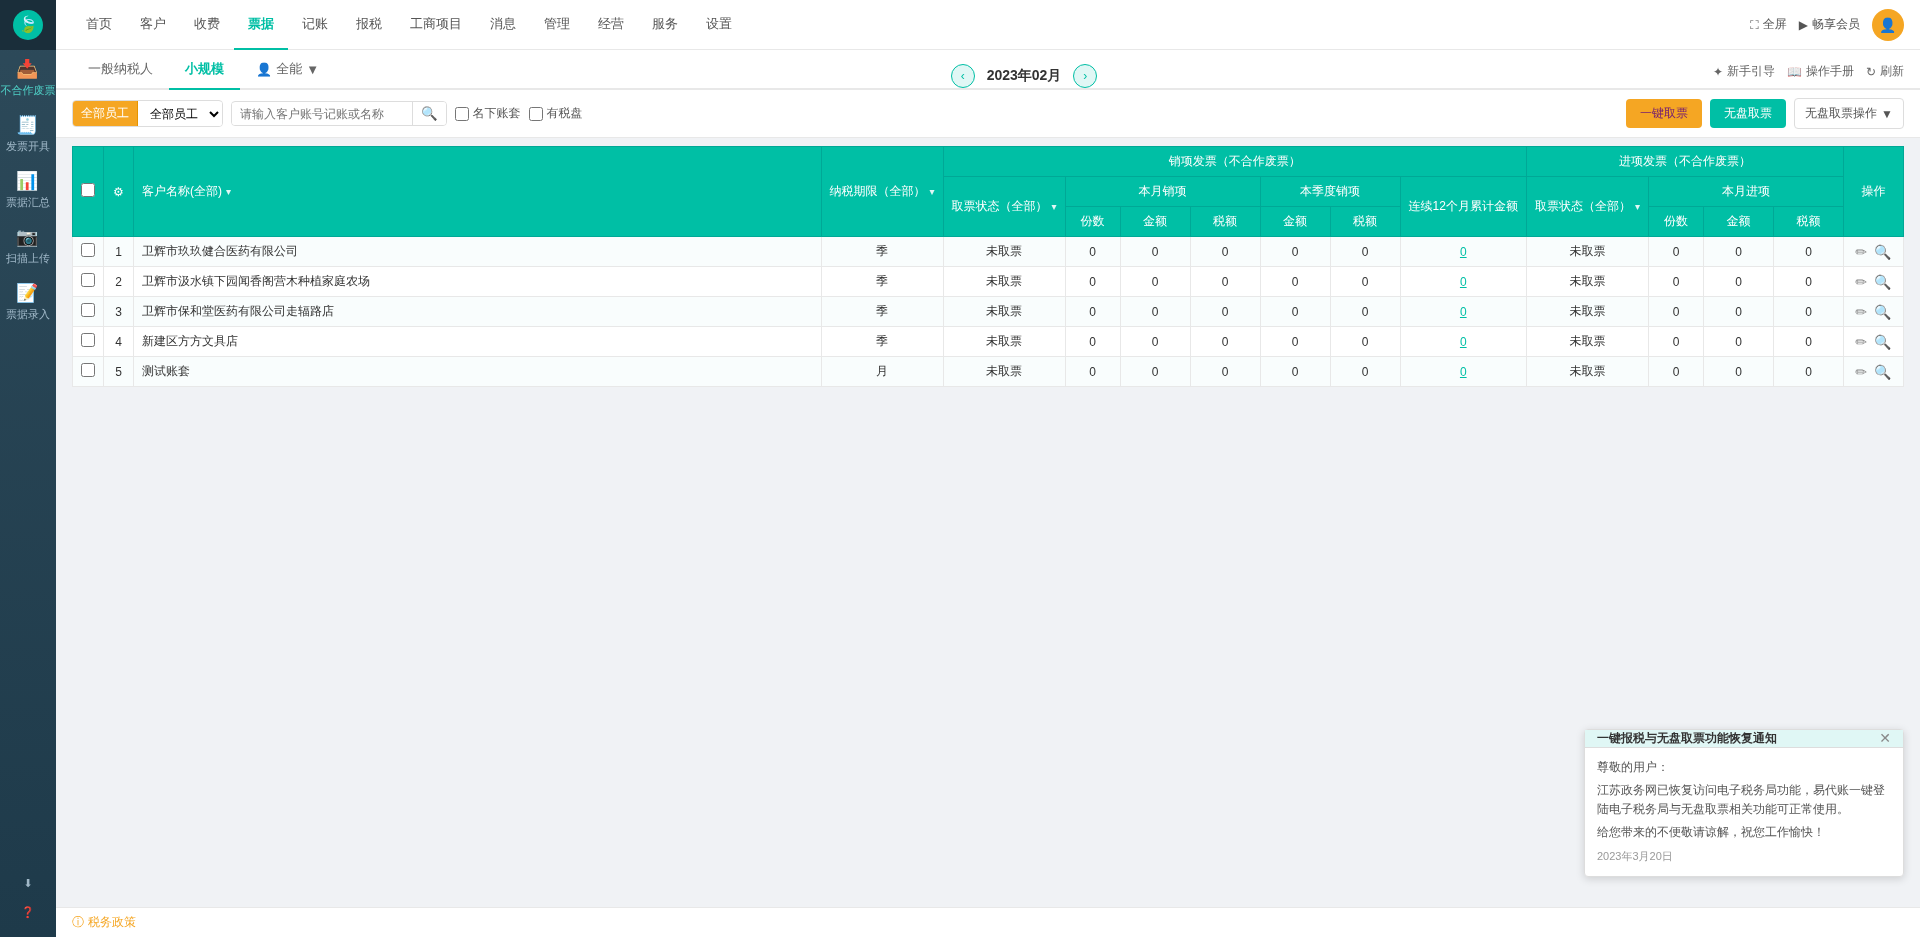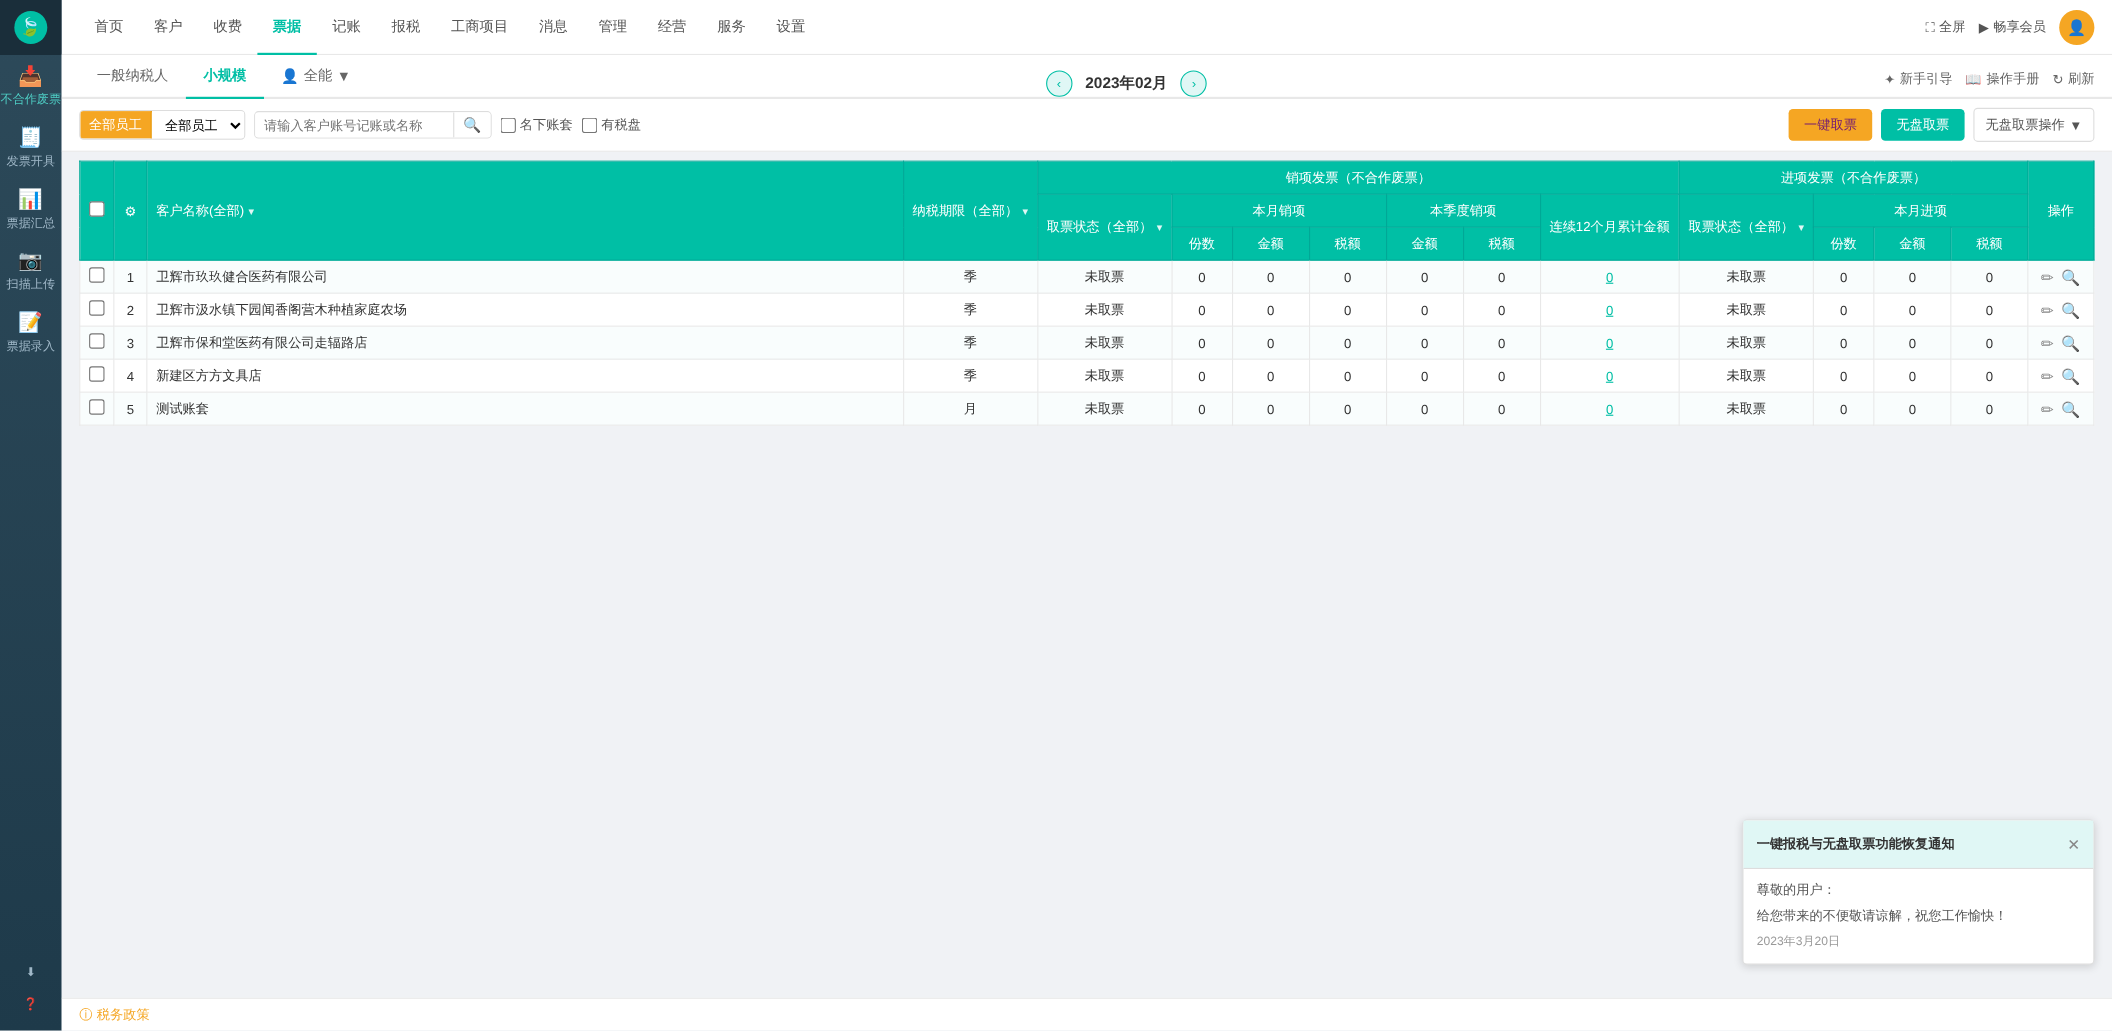--- a/index.html
+++ b/index.html
@@ -344,21 +344,21 @@
       right: 16px;
       width: 320px;
       background: #fff;
       border: 1px solid #ddd;
       border-radius: 4px;
       box-shadow: 0 2px 8px rgba(0,0,0,0.15);
       z-index: 100;
     }
     .notification-header {
       background: #e0f7f5;
-      padding: 13px 12px;
+      padding: 0 12px;
       display: flex;
       align-items: center;
       justify-content: space-between;
       border-bottom: 1px solid #ddd;
     }
     .notification-title {
       font-size: 12px;
       font-weight: bold;
       color: #333;
     }
@@ -718,16 +718,17 @@
   </div>
 </div>
 
 <div class="notification-popup">
   <div class="notification-header">
     <span class="notification-title">一键报税与无盘取票功能恢复通知</span>
     <span class="notification-close">✕</span>
   </div>
   <div class="notification-body">
     <p>尊敬的用户：</p>
+    <p style="margin-top:4px;">江苏政务网已恢复访问电子税务局功能，易代账一键登陆电子税务局与无盘取票相关功能可正常使用。</p>
     <p style="margin-top:4px;">给您带来的不便敬请谅解，祝您工作愉快！</p>
     <p class="notification-date">2023年3月20日</p>
   </div>
 </div>
 
 </body></html>

